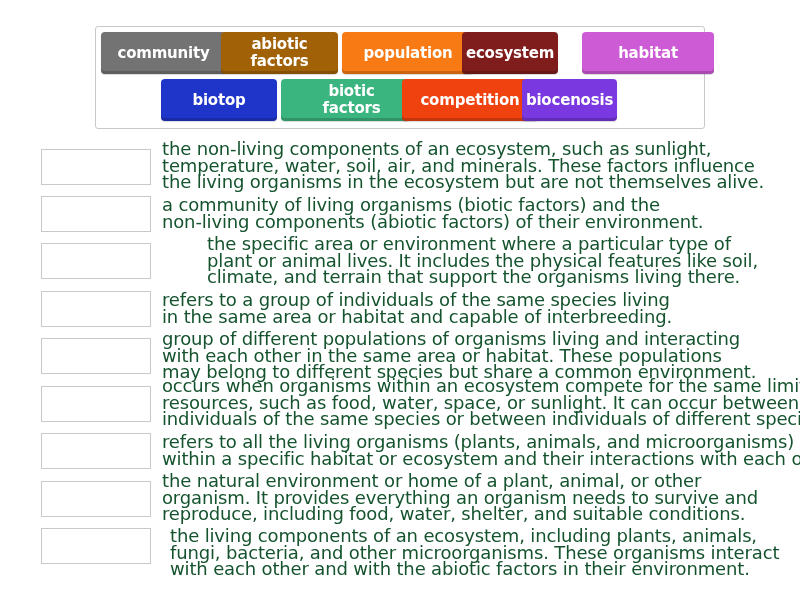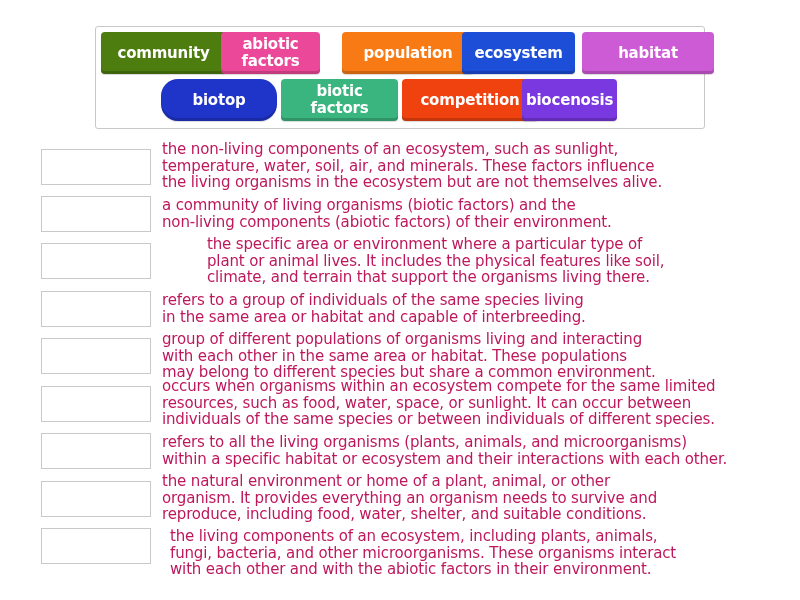--- a/index.html
+++ b/index.html
@@ -18,49 +18,49 @@
     line-height: 17px;
     box-shadow: inset 0 -3px 0 rgba(0,0,0,0.18), 0 1px 1px rgba(0,0,0,0.15);
     cursor: pointer;
   }
   .tile span { display: block; padding: 0 4px; letter-spacing: -0.2px; }
   .slot {
     position: absolute; left: 41px; width: 108px; height: 34px;
     border: 1px solid #c9c9c9; background: #fff;
   }
   .clue {
-    position: absolute; left: 162px; font-size: 15px; line-height: 16.5px; color: #be185d;
+    position: absolute; left: 162px; font-size: 18px; line-height: 16.5px; color: #14532d;
     white-space: pre; letter-spacing: -0.15px;
   }
 </style>
 </head>
 <body>
 
 <div class="bank"></div>
 
-<div class="tile" style="left:101px;top:32px;width:125px;background:#4d7c0f;text-align:right;">
+<div class="tile" style="left:101px;top:32px;width:125px;background:#737373;text-align:right;">
   <span>community</span>
 </div>
-<div class="tile" style="left:221px;top:32px;width:99px;background:#ec4899;">
+<div class="tile" style="left:221px;top:32px;width:117px;background:#a16207;">
   <span style="width:70px;">abiotic factors</span>
 </div>
 <div class="tile" style="left:342px;top:32px;width:132px;background:#f77a14;">
   <span>population</span>
 </div>
-<div class="tile" style="left:462px;top:32px;width:113px;background:#1d4ed8;">
+<div class="tile" style="left:462px;top:32px;width:96px;background:#7f1d1d;">
   <span>ecosystem</span>
 </div>
 <div class="tile" style="left:582px;top:32px;width:132px;background:#cd5bd6;">
   <span>habitat</span>
 </div>
 
-<div class="tile" style="left:161px;top:79px;width:116px;background:#1f34c9;border-radius:17px;">
+<div class="tile" style="left:161px;top:79px;width:116px;background:#1f34c9;">
   <span>biotop</span>
 </div>
-<div class="tile" style="left:281px;top:79px;width:117px;background:#3bb57f;">
+<div class="tile" style="left:281px;top:79px;width:117px;background:#3bb57f;padding-left:12px;">
   <span>biotic factors</span>
 </div>
 <div class="tile" style="left:402px;top:79px;width:136px;background:#f0420f;">
   <span>competition</span>
 </div>
 <div class="tile" style="left:522px;top:79px;width:95px;background:#7a38e0;">
   <span>biocenosis</span>
 </div>
 
 <div class="slot" style="top:149px;"></div>

